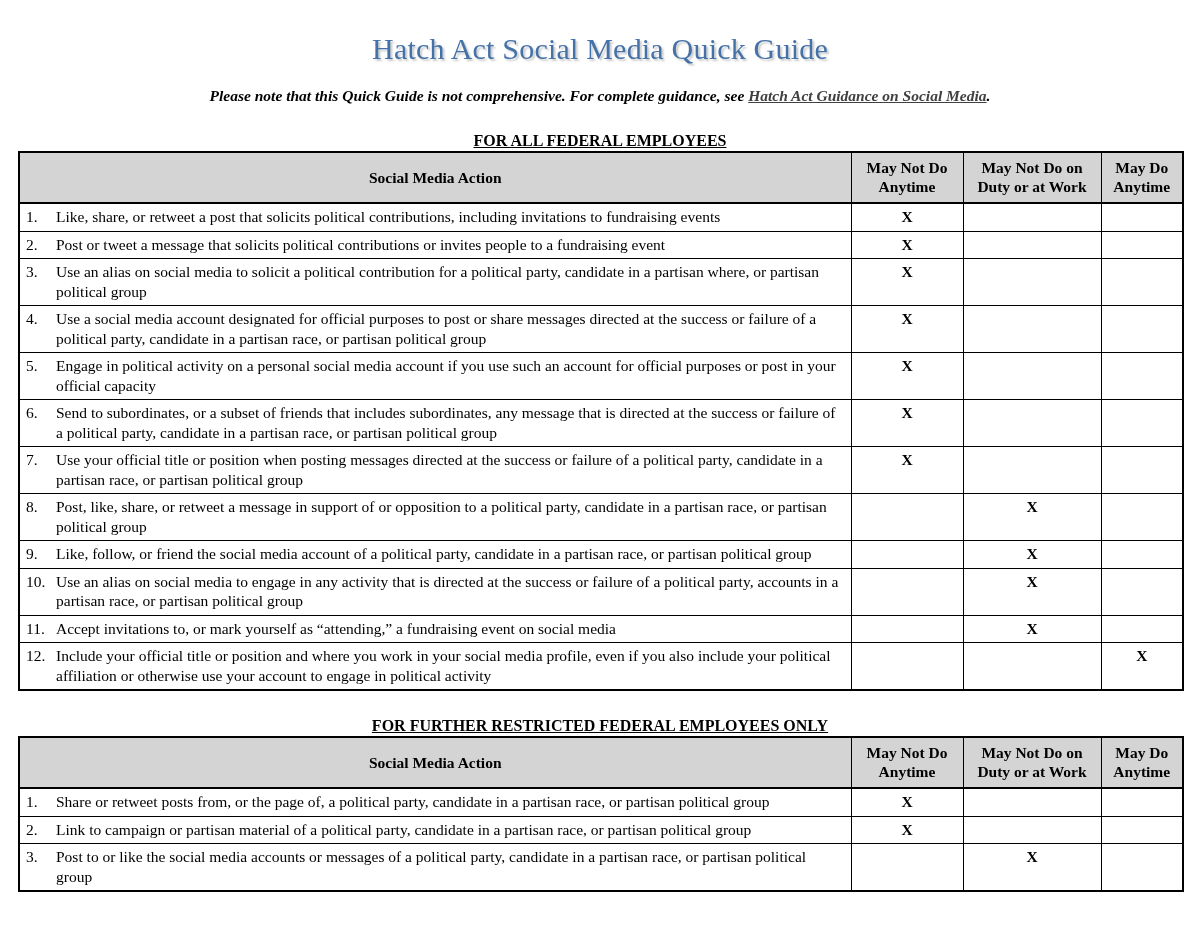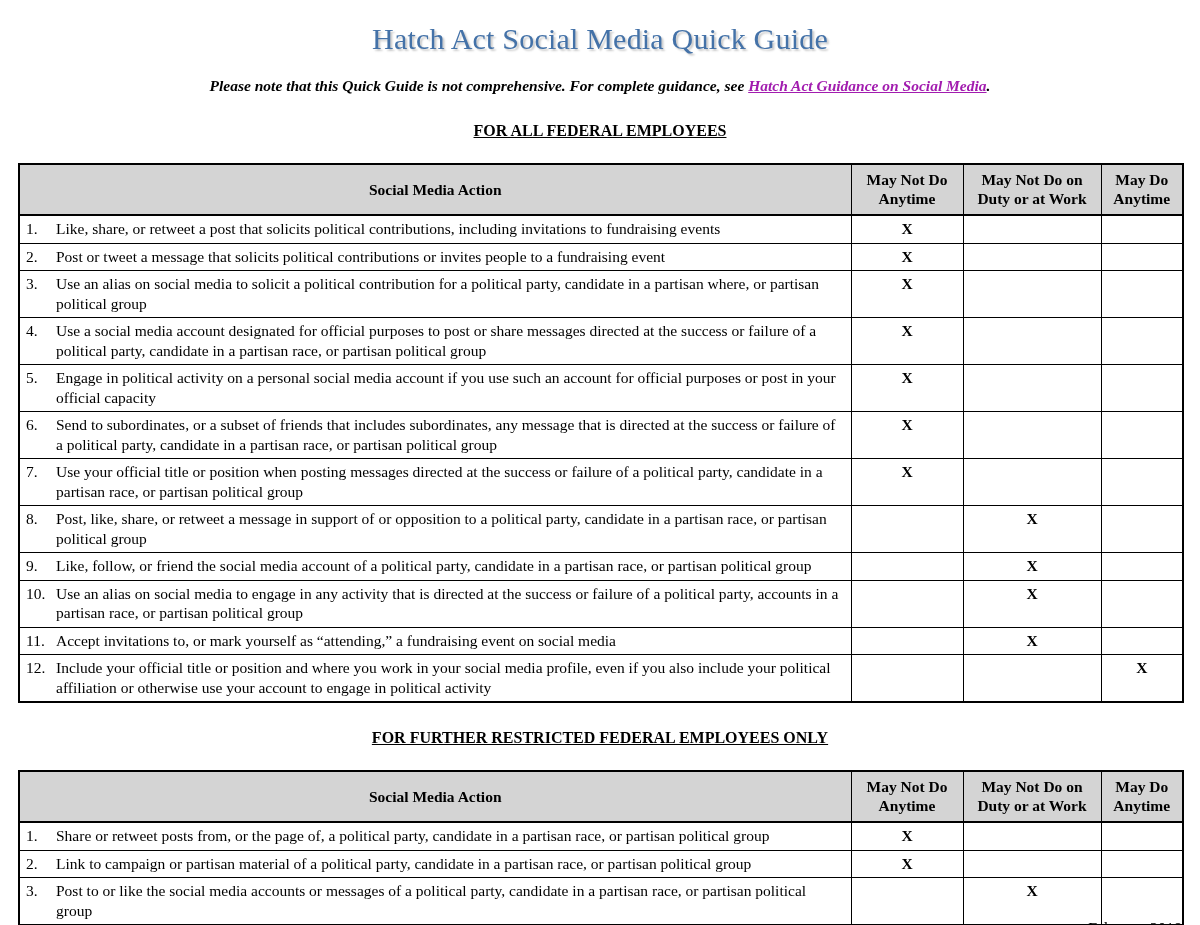--- a/index.html
+++ b/index.html
@@ -26,34 +26,34 @@
   }
 
   
   .doc-title {
     text-align: center;
     font-size: 30px;
     line-height: 34px;
     font-weight: 400;
     color: #4472a8;
     text-shadow: 2px 2px 2px #c9c9c9;
-    margin: 22px 0 0 0;
+    margin: 32px 0 0 0;
     letter-spacing: 0.2px;
   }
 
   .subtitle {
     text-align: center;
     font-size: 15.5px;
     line-height: 20px;
     font-weight: bold;
     font-style: italic;
     margin: 20px 0 0 0;
   }
   .subtitle a.link {
-    color: #a21caf;
+    color: #404040;
     text-decoration: underline;
     font-weight: bold;
     font-style: italic;
   }
 
   
   .section-heading {
     text-align: center;
     font-size: 16px;
     line-height: 20px;
@@ -63,21 +63,21 @@
   .section-heading span {
     text-decoration: underline;
   }
 
   
   .guide-table {
     width: 1164px;
     border-collapse: collapse;
     table-layout: fixed;
     border: 2.5px solid #000;
-    margin-top: 22px;
+    margin-top: 0;
   }
   .guide-table col.c-action   { width: 832px; }
   .guide-table col.c-never    { width: 112px; }
   .guide-table col.c-duty     { width: 138px; }
   .guide-table col.c-anytime  { width: 82px; }
 
   .guide-table th,
   .guide-table td {
     border: 1px solid #000;
     vertical-align: top;

